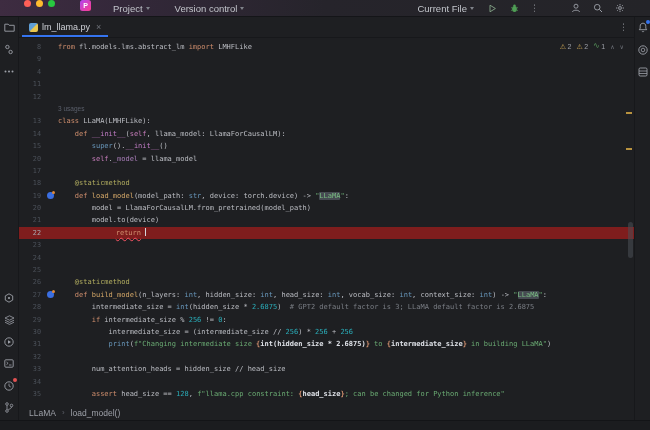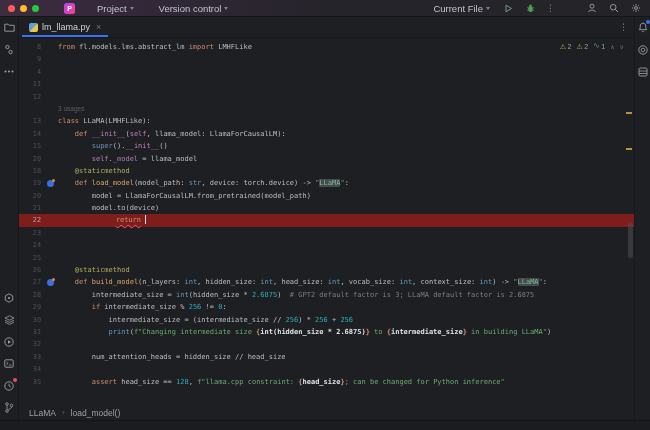--- a/index.html
+++ b/index.html
@@ -8,22 +8,22 @@
     position:relative; width:650px; height:430px;
     background:#1e1f22; overflow:hidden;
     font-family:"Liberation Sans", sans-serif;
     color:#bcbec4;
     display:flex; flex-direction:column;
   }
   
   .titlebar {
     height:17px; flex:0 0 17px;
     background:linear-gradient(90deg,#3e2c41 0%,#34283a 18%,#26242b 50%,#242428 100%);
-    display:flex; align-items:center; gap:19px;
-    padding:0 8px; font-size:9.5px; color:#c2c5cb;
+    display:flex; gap:19px;
+    padding:0 24px; font-size:9.5px; color:#c2c5cb;
     border-bottom:1px solid #141518;
   }
   .lights { display:flex; gap:5px; margin-right:6px; }
   .light { width:7px; height:7px; border-radius:50%; }
   .l-red{background:#ff5f57}.l-yel{background:#febc2e}.l-grn{background:#28c840}
   .applogo {
     width:11px; height:11px; border-radius:2.5px;
     background:linear-gradient(135deg,#b345f1 0%,#fc3e8d 100%);
     color:#fff; font-size:7px; font-weight:bold;
     display:flex; align-items:center; justify-content:center;
@@ -292,20 +292,25 @@
               <span class="ln">15</span>
               <span class="gut"></span>
               <span class="code"><span class="tok-pl">        </span><span class="tok-bi">super</span><span class="tok-pl">().</span><span class="tok-mg">__init__</span><span class="tok-pl">()</span></span>
             </div>
             <div class="cl">
               <span class="ln">20</span>
               <span class="gut"></span>
               <span class="code"><span class="tok-pl">        </span><span class="tok-sf">self</span><span class="tok-pl">.</span><span class="tok-attr">_model</span><span class="tok-pl"> = llama_model</span></span>
             </div>
             <div class="cl">
+              <span class="ln">17</span>
+              <span class="gut"></span>
+              <span class="code"></span>
+            </div>
+            <div class="cl">
               <span class="ln">18</span>
               <span class="gut"></span>
               <span class="code"><span class="tok-pl">    </span><span class="tok-dec">@staticmethod</span></span>
             </div>
             <div class="cl">
               <span class="ln">19</span>
               <span class="gut">
                 <span class="ai-dot"></span>
               </span>
               <span class="code"><span class="tok-pl">    </span><span class="tok-kw">def</span><span class="tok-pl"> </span><span class="tok-fn">load_model</span><span class="tok-pl">(model_path: </span><span class="tok-bi">str</span><span class="tok-pl">, device: torch.device) -&gt; </span><span class="tok-str">"</span><span class="tok-strhl">LLaMA</span><span class="tok-str">"</span><span class="tok-pl">:</span></span>

